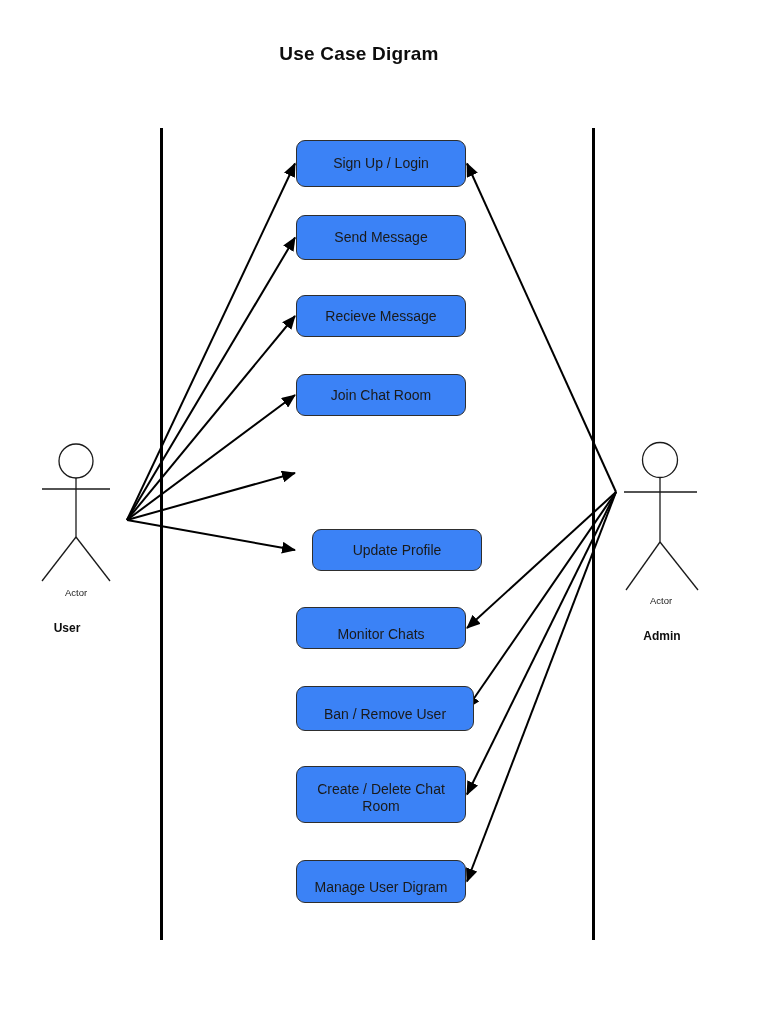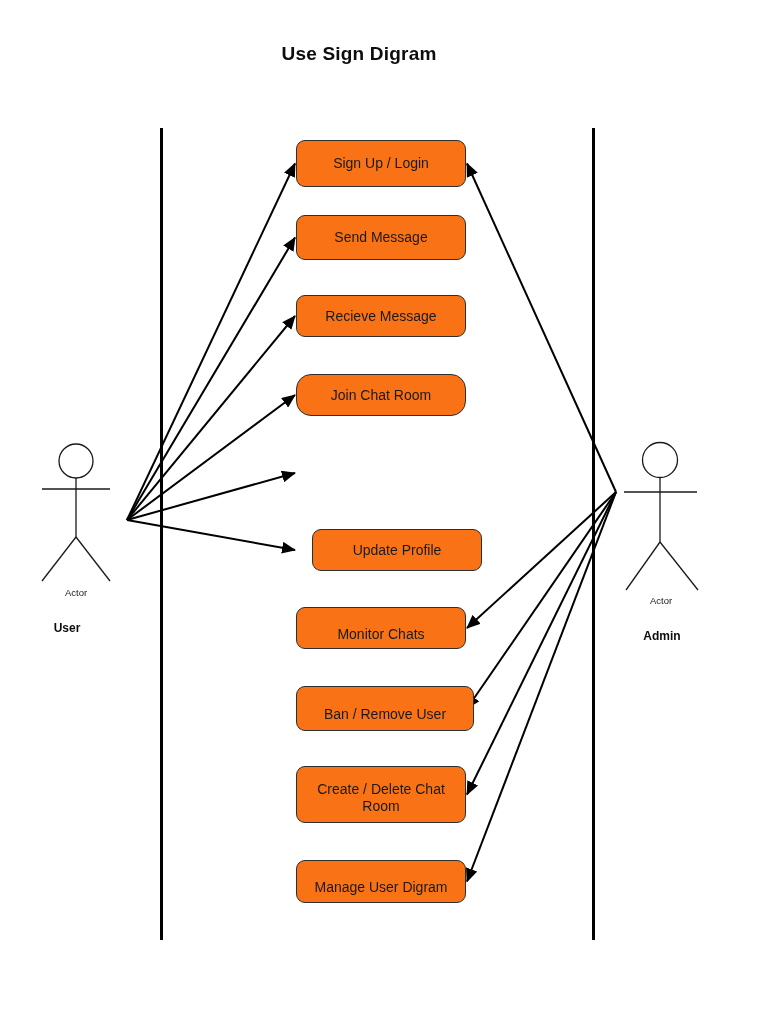--- a/index.html
+++ b/index.html
@@ -22,21 +22,21 @@
   }
   svg.canvas{
     position:absolute;
     top:0;left:0;
   }
   .uc{
     position:absolute;
     box-sizing:border-box;
     border:1.5px solid #2e2e2e;
     border-radius:9px;
-    background:#f97316;
+    background:#3b82f6;
     display:flex;
     align-items:center;
     justify-content:center;
     text-align:center;
     font-size:14px;
     color:#1a1a1a;
     line-height:1.2;
     padding:2px 8px;
   }
   .uc.low{padding-top:14px;}
@@ -55,21 +55,21 @@
     font-size:12px;
     font-weight:bold;
     color:#0d0d0d;
   }
 </style>
 </head>
 <body>
 
 <div class="page">
 
-  <h1 class="title">Use Sign Digram</h1>
+  <h1 class="title">Use Case Digram</h1>
 
   <svg class="canvas" width="768" height="1024" viewBox="0 0 768 1024">
     <defs>
       <marker id="arrowhead" markerUnits="userSpaceOnUse" markerWidth="15" markerHeight="12" refX="13" refY="6" orient="auto">
         <path d="M0,0 L14,6 L0,12 z" fill="#000000"></path>
       </marker>
     </defs>
 
     <line x1="161.5" y1="128" x2="161.5" y2="940" stroke="#000000" stroke-width="3"></line>
     <line x1="593.5" y1="128" x2="593.5" y2="940" stroke="#000000" stroke-width="3"></line>
@@ -101,21 +101,21 @@
         <line x1="616" y1="492" x2="467" y2="628" stroke="#000000" stroke-width="2" marker-end="url(#arrowhead)"></line>
         <line x1="616" y1="492" x2="467" y2="708.5" stroke="#000000" stroke-width="2" marker-end="url(#arrowhead)"></line>
         <line x1="616" y1="492" x2="467" y2="794.5" stroke="#000000" stroke-width="2" marker-end="url(#arrowhead)"></line>
         <line x1="616" y1="492" x2="467" y2="881.5" stroke="#000000" stroke-width="2" marker-end="url(#arrowhead)"></line>
       </g>
   </svg>
 
   <div class="uc" id="uc-0" style="left: 296px; top: 140px; width: 170px; height: 47px;">Sign Up / Login</div>
   <div class="uc" id="uc-1" style="left: 296px; top: 215px; width: 170px; height: 45px;">Send Message</div>
   <div class="uc" id="uc-2" style="left: 296px; top: 295px; width: 170px; height: 42px;">Recieve Message</div>
-  <div class="uc" id="uc-3" style="left: 296px; top: 374px; width: 170px; height: 42px; border-radius: 15px;">Join Chat Room</div>
+  <div class="uc" id="uc-3" style="left: 296px; top: 374px; width: 170px; height: 42px;">Join Chat Room</div>
   <div class="uc" id="uc-5" style="left: 312px; top: 529px; width: 170px; height: 42px;">Update Profile</div>
   <div class="uc low" id="uc-6" style="left: 296px; top: 607px; width: 170px; height: 42px;">Monitor Chats</div>
   <div class="uc low" id="uc-7" style="left: 296px; top: 686px; width: 178px; height: 45px;">Ban / Remove User</div>
   <div class="uc low-sm" id="uc-8" style="left: 296px; top: 766px; width: 170px; height: 57px;">Create / Delete Chat Room</div>
   <div class="uc low" id="uc-9" style="left: 296px; top: 860px; width: 170px; height: 43px;">Manage User Digram</div>
 
   <div class="actor-type" style="left:46px;top:587px;">Actor</div>
   <div class="actor-name" style="left:27px;top:621px;">User</div>
   <div class="actor-type" style="left:631px;top:595px;">Actor</div>
   <div class="actor-name" style="left:622px;top:629px;text-align:center;">Admin</div>

